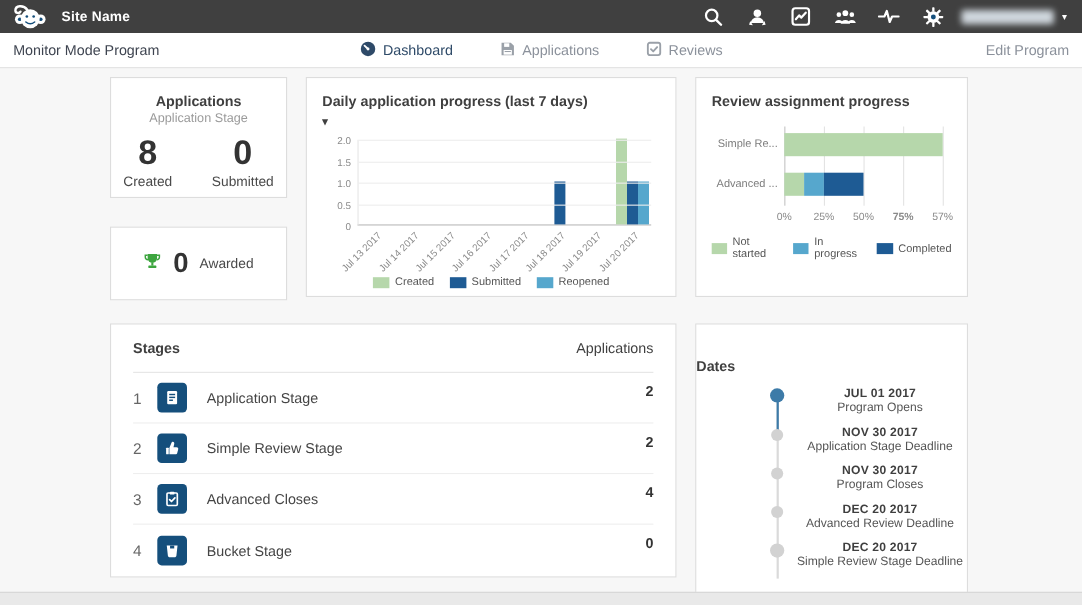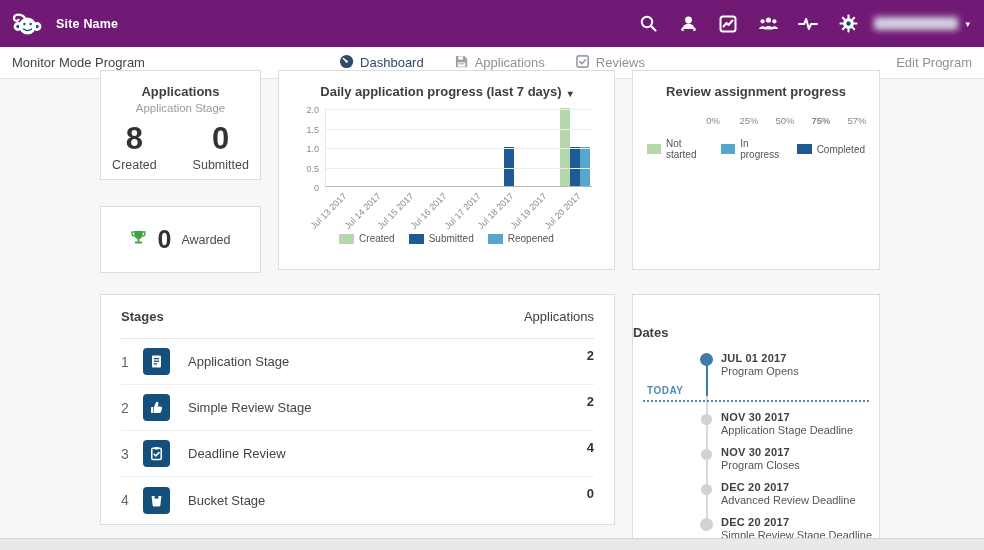--- a/index.html
+++ b/index.html
@@ -1,34 +1,34 @@
 <!DOCTYPE html>
 <html><head>
 <meta charset="utf-8">
 <style>
   * { box-sizing: border-box; margin: 0; padding: 0; }
   body { width: 984px; height: 550px; background: #f7f7f7; overflow: hidden; position: relative;
          font-family: "Liberation Sans", sans-serif; }
 
   
-  .topbar { height: 47px; background: #701a75; display: flex; align-items: center; padding: 0 10px; }
+  .topbar { height: 30px; background: #404040; display: flex; align-items: center; padding: 0 10px; }
   .logo { display: flex; align-items: center; cursor: pointer; }
   .site-name { color: #fff; font-size: 12.5px; font-weight: bold; margin-left: 10px; letter-spacing: .2px; }
   .topbar-right { margin-left: auto; display: flex; align-items: center; }
   .tb-icon { width: 40px; height: 30px; display: flex; align-items: center; justify-content: center;
              background: none; border: none; cursor: pointer; }
   .user-menu { display: flex; align-items: center; margin-left: 6px; margin-right: 4px; cursor: pointer; }
   .user-blur { width: 84px; height: 13px; background: #dfe7ee; border-radius: 2px; filter: blur(3px); opacity: .9; }
   .user-caret { color: #fff; font-size: 9px; margin-left: 7px; }
 
   
   .subnav { height: 32px; background: #fff; border-bottom: 1px solid #e2e2e2; display: flex;
             align-items: center; padding: 0 12px; position: relative; }
   .program-title { font-size: 13px; color: #3e4450; }
-  .tabs { position: absolute; left: 50%; transform: translateX(-50%); display: flex; gap: 30px; align-items: center; }
+  .tabs { position: absolute; left: 50%; transform: translateX(-50%); display: flex; gap: 42px; align-items: center; }
   .tab { display: flex; align-items: center; gap: 6px; font-size: 13px; color: #8b919b; cursor: pointer; text-decoration: none; }
   .tab.active { color: #2e4a68; }
   .edit-link { margin-left: auto; font-size: 13px; color: #8b919b; cursor: pointer; text-decoration: none; }
 
   
   .content { position: absolute; left: 100px; top: 70px; width: 780px; display: grid;
              grid-template-columns: 161px 337px 248px; column-gap: 17px; row-gap: 21px; }
   .card { background: #fff; border: 1px solid #ddd; }
 
   
@@ -38,21 +38,21 @@
   .stats { display: flex; justify-content: center; gap: 36px; margin-top: 9px; }
   .stat-num { font-size: 31px; font-weight: bold; color: #333; line-height: 1; }
   .stat-label { font-size: 12.5px; color: #4a4a4a; margin-top: 4px; }
   .awarded-card { height: 67px; display: flex; align-items: center; justify-content: center; gap: 10px; }
   .awarded-num { font-size: 25px; font-weight: bold; color: #333; }
   .awarded-label { font-size: 12.5px; color: #4a4a4a; }
 
   
   .chart-card { height: 200px; padding: 13px 14px; }
   .chart-title { text-align: center; font-size: 13px; font-weight: bold; color: #3f3f3f;
-                 display: flex; justify-content: center; align-items: flex-end; gap: 6px; }
+                 display: flex; justify-content: center; align-items: flex-start; gap: 6px; flex-direction: column; }
   .chart-title .dd-caret { font-size: 10px; color: #3f3f3f; cursor: pointer; }
 
   .dchart { position: relative; margin-top: 10px; padding-left: 32px; padding-right: 8px; }
   #daily-ylabels { position: absolute; left: 0; top: 0; width: 26px; height: 78px; }
   .dylabel { position: absolute; right: 0; font-size: 9px; color: #8a8a8a; }
   #daily-plot { position: relative; height: 78px; border-bottom: 1px solid #b9b9b9; border-left: 1px solid #e6e6e6; }
   .dgrid { position: absolute; left: 0; right: 0; height: 1px; background: #ededed; }
   #daily-groups { position: absolute; left: 0; right: 0; top: 0; bottom: 0; display: flex; }
   .dgroup { flex: 1; display: flex; align-items: flex-end; justify-content: center; }
   .dbar { width: 10px; }
@@ -88,21 +88,21 @@
                 display: flex; align-items: center; justify-content: center; }
   .stage-label { font-size: 13px; color: #454545; margin-left: 18px; }
   .stage-value { margin-left: auto; font-size: 13px; font-weight: bold; color: #333;
                  align-self: flex-start; margin-top: 9px; }
 
   
   .dates-card { height: 259px; padding-top: 30px; }
   .timeline { position: relative; margin-top: 12px; }
   .tl-gray-line { position: absolute; left: 73px; top: 14px; width: 2px; height: 160px; background: #dadada; }
   .tl-blue-line { position: absolute; left: 73px; top: 10px; width: 2px; height: 34px; background: #3d7ba8; }
-  .tl-event { position: relative; margin-left: 88px; height: 25px; margin-bottom: 10px; }
+  .tl-event { position: relative; margin-left: 88px; height: 25px; margin-bottom: 10px; text-align: center; }
   .tl-date { font-size: 11px; font-weight: bold; color: #3f3f3f; letter-spacing: .2px; }
   .tl-label { font-size: 11px; color: #555; margin-top: 1px; }
   .tl-dot { position: absolute; border-radius: 50%; }
   .tl-dot.blue { left: -21px; top: 1px; width: 13px; height: 13px; background: #3d7ba8; }
   .tl-dot.gray { left: -20px; top: 3px; width: 11px; height: 11px; background: #d2d2d2; }
   .tl-dot.gray.big { left: -21px; top: 2px; width: 13px; height: 13px; }
   .tl-today { position: relative; height: 15px; margin-bottom: 9px; }
   .tl-today-label { position: absolute; left: 14px; top: -2px; font-size: 10px; font-weight: bold;
                     color: #4a8fb5; letter-spacing: .5px; }
   .tl-dotted { position: absolute; left: 10px; right: 10px; bottom: 0; border-bottom: 2px dotted #5b87a6; }
@@ -350,20 +350,37 @@
       <span class="legend-item">
           <span class="swatch" style="background: rgb(86, 167, 205);"></span>
           <span>Reopened</span>
         </span>
     </div>
   </section>
 
   <section class="card chart-card">
     <div class="chart-title">Review assignment progress</div>
     <div class="rchart">
+      <div id="review-plot">
+          <div class="rgrid axis" style="left: 0%;"></div>
+          <div class="rgrid" style="left: 25%;"></div>
+          <div class="rgrid" style="left: 50%;"></div>
+          <div class="rgrid" style="left: 75%;"></div>
+          <div class="rgrid" style="left: 100%;"></div>
+          <div class="rbar-row" style="top: 6px;">
+            <div class="rseg" style="width: 100%; background: rgb(182, 215, 171);"></div>
+          </div>
+          <div class="rlabel" style="top: 6px;">Simple Re...</div>
+          <div class="rbar-row" style="top: 42px;">
+            <div class="rseg" style="width: 12.5%; background: rgb(182, 215, 171);"></div>
+            <div class="rseg" style="width: 12.5%; background: rgb(86, 167, 205);"></div>
+            <div class="rseg" style="width: 25%; background: rgb(30, 91, 148);"></div>
+          </div>
+          <div class="rlabel" style="top: 42px;">Advanced ...</div>
+        </div>
       <div id="review-ticks">
           <span style="left: 0%;">0%</span>
           <span style="left: 25%;">25%</span>
           <span style="left: 50%;">50%</span>
           <span style="left: 75%; font-weight: bold;">75%</span>
           <span style="left: 100%;">57%</span>
         </div>
     </div>
     <div class="legend rlegend">
       <span class="legend-item">
@@ -415,21 +432,21 @@
 
     <div class="stage-row">
       <span class="stage-num">3</span>
       <span class="stage-icon">
         <svg width="15" height="15" viewBox="0 0 15 15">
             <rect x="2.8" y="2.2" width="9.4" height="11.3" rx="1" fill="none" stroke="#fff" stroke-width="1.5"></rect>
             <rect x="5.4" y="1" width="4.2" height="2.6" rx="0.8" fill="#fff"></rect>
             <polyline points="5.2,8.2 6.9,9.9 10,6.6" fill="none" stroke="#fff" stroke-width="1.6" stroke-linecap="round" stroke-linejoin="round"></polyline>
           </svg>
       </span>
-      <span class="stage-label">Deadline Review</span>
+      <span class="stage-label">Advanced Closes</span>
       <span class="stage-value">4</span>
     </div>
 
     <div class="stage-row">
       <span class="stage-num">4</span>
       <span class="stage-icon">
         <svg width="15" height="15" viewBox="0 0 15 15">
             <path d="M2.6,3 h9.8 l-1,9 c-0.1,1 -0.8,1.6 -1.8,1.6 h-4.2 c-1,0 -1.7,-0.6 -1.8,-1.6 z" fill="#fff"></path>
             <rect x="5.6" y="3" width="3.8" height="2.6" fill="#154F7C"></rect>
           </svg>
@@ -444,24 +461,20 @@
     <div class="timeline">
       <div class="tl-gray-line"></div>
       <div class="tl-blue-line"></div>
 
       <div class="tl-event">
         <span class="tl-dot blue"></span>
         <div class="tl-date">JUL 01 2017</div>
         <div class="tl-label">Program Opens</div>
       </div>
 
-      <div class="tl-today">
-        <span class="tl-today-label">TODAY</span>
-        <div class="tl-dotted"></div>
-      </div>
 
       <div class="tl-event">
         <span class="tl-dot gray"></span>
         <div class="tl-date">NOV 30 2017</div>
         <div class="tl-label">Application Stage Deadline</div>
       </div>
 
       <div class="tl-event">
         <span class="tl-dot gray"></span>
         <div class="tl-date">NOV 30 2017</div>

